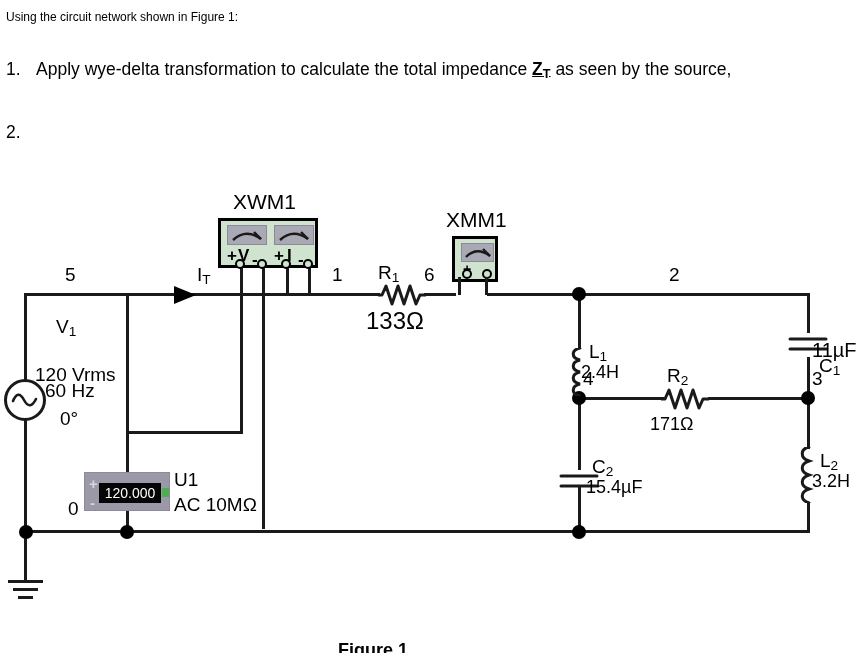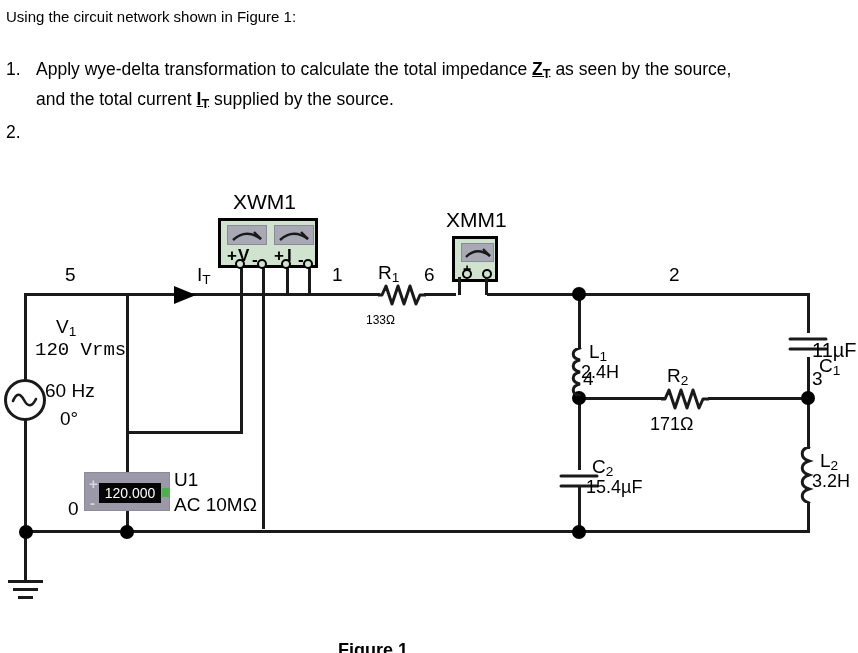--- a/index.html
+++ b/index.html
@@ -20,21 +20,21 @@
   #problem-text {
     position: absolute;
     left: 0px;
     top: 0px;
     width: 858px;
   }
   .intro-line {
     position: absolute;
     left: 6px;
     top: 6px;
-    font-size: 15px;
+    font-size: 12px;
     line-height: 22px;
     white-space: nowrap;
   }
   .q-item {
     position: absolute;
     left: 6px;
     width: 846px;
     font-size: 17.5px;
     line-height: 25px;
   }
@@ -188,21 +188,20 @@
 <body>
 
 <div id="problem-text">
 
   <div class="intro-line">Using the circuit network shown in Figure 1:</div>
 
   <div class="q-item q1">
     <span class="q-num">1.</span>
     <span class="q-body">
       <span class="q-line"><span>Apply wye-delta transformation to calculate the total impedance </span><b class="sym"><span>Z</span><sub>T</sub></b><span> as seen by the source,</span></span>
-      <span class="q-line"><span>and the total current </span><b class="sym"><span>I</span><sub>T</sub></b><span> supplied by the source.</span></span>
     </span>
   </div>
 
   <div class="q-item q2">
     <span class="q-num">2.</span>
     <span class="q-body">
     </span>
   </div>
 
 </div>
@@ -264,21 +263,21 @@
   <div id="ac-source" style="left:4px; top:194px; width:42px; height:42px;">
     <div class="circ"></div>
     <svg width="42" height="42" viewBox="0 0 42 42" style="position:absolute;left:0;top:0;">
       <path d="M9,22 Q14,10 20,21 Q26,32 32,20" stroke="#1a1a1a" stroke-width="2.6" fill="none" stroke-linecap="round"></path>
     </svg>
   </div>
 
   <div class="lbl big" style="left:56px; top:132px; font-weight:normal;">
     <span>V</span><sub>1</sub>
   </div>
-  <div class="lbl big" style="left:35px; top:156px;font-family:Liberation Mono, monospace;">120 Vrms</div>
+  <div class="lbl big" style="left:35px; top:180px;">120 Vrms</div>
   <div class="lbl big" style="left:45px; top:196px;">60 Hz</div>
   <div class="lbl big" style="left:60px; top:224px;">0°</div>
 
   <div id="ground">
     <div class="gbar" style="left:8px; top:395px; width:35px;"></div>
     <div class="gbar" style="left:13px; top:403px; width:25px;"></div>
     <div class="gbar" style="left:18px; top:411px; width:15px;"></div>
   </div>
 
   <div class="lbl node" style="left:65px; top:80px;">5</div>
@@ -295,21 +294,21 @@
   <svg width="30" height="22" viewBox="0 0 30 22" style="position:absolute; left:172px; top:99px;">
     <polygon points="2,2 24,11 2,20" fill="#000000"></polygon>
   </svg>
 
   <svg width="48" height="26" viewBox="0 0 48 26" style="position:absolute; left:378px; top:97px;">
     <polyline points="0,13 4,13 8,4 14,22 20,4 26,22 32,4 38,22 42,13 48,13" stroke="#1a1a1a" stroke-width="3" fill="none" stroke-linejoin="round" stroke-linecap="round"></polyline>
   </svg>
   <div class="lbl" style="left:378px; top:78px; font-size:19px;">
     <span>R</span><sub>1</sub>
   </div>
-  <div class="lbl" style="left:366px; top:126px; font-size:12px;">133Ω</div>
+  <div class="lbl" style="left:366px; top:126px; font-size:24px;">133Ω</div>
 
   <svg width="48" height="26" viewBox="0 0 48 26" style="position:absolute; left:661px; top:201px;">
     <polyline points="0,13 4,13 8,4 14,22 20,4 26,22 32,4 38,22 42,13 48,13" stroke="#1a1a1a" stroke-width="3" fill="none" stroke-linejoin="round" stroke-linecap="round"></polyline>
   </svg>
   <div class="lbl" style="left:667px; top:181px; font-size:19px;">
     <span>R</span><sub>2</sub>
   </div>
   <div class="lbl" style="left:650px; top:230px; font-size:18px;">171Ω</div>
 
   <svg width="26" height="48" viewBox="0 0 26 48" style="position:absolute; left:567px; top:163px;">

